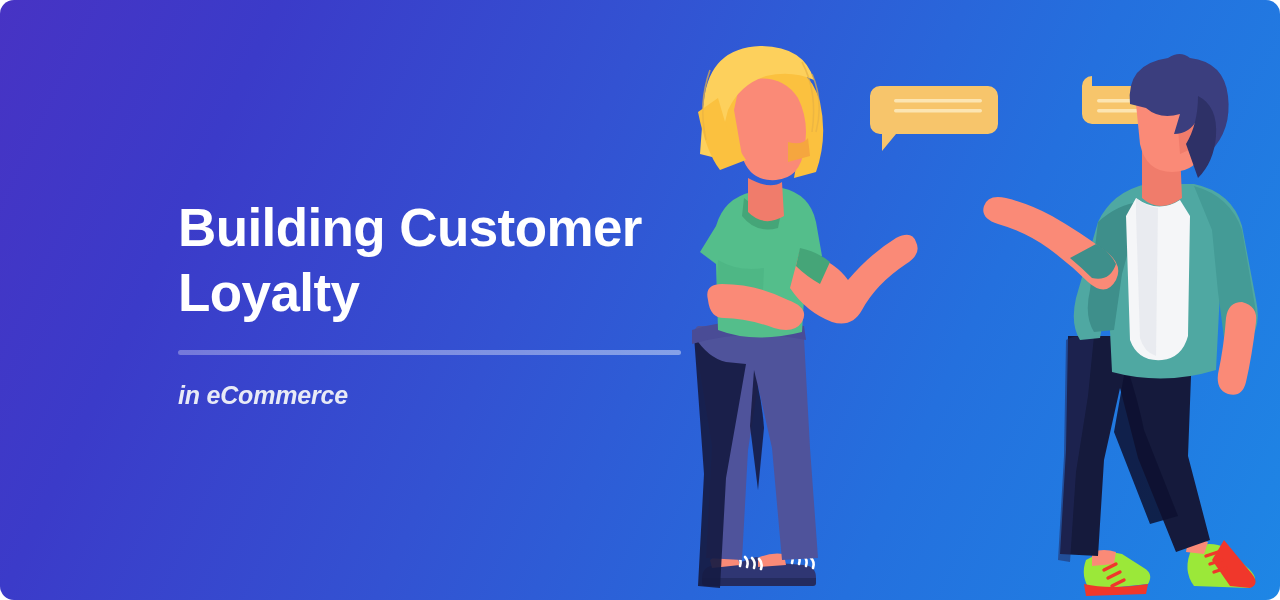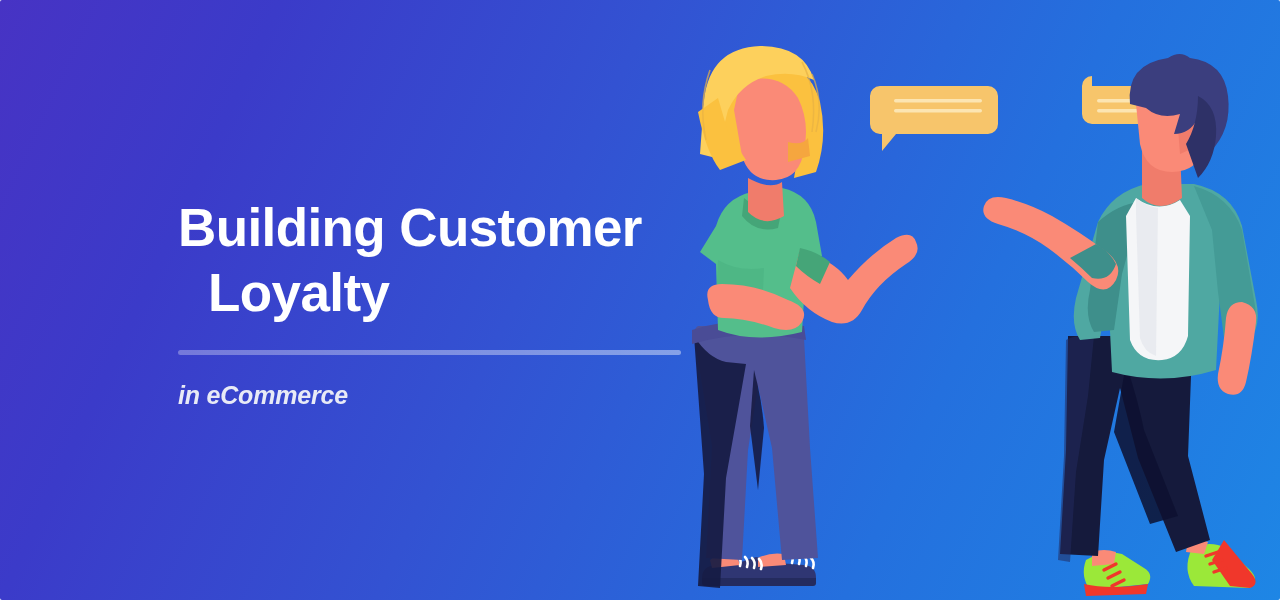--- a/index.html
+++ b/index.html
@@ -11,42 +11,42 @@
     width: 1280px;
     height: 600px;
     overflow: hidden;
     font-family: "Liberation Sans", sans-serif;
   }
 
   .banner {
     position: relative;
     width: 1280px;
     height: 600px;
-    border-radius: 2px;
+    border-radius: 14px;
     overflow: hidden;
     background: linear-gradient(115deg, #4733C4 0%, #3B3BC9 18%, #3352D2 42%, #2470DE 72%, #1E86E5 100%);
   }
 
   
   .text-block {
     position: absolute;
     left: 178px;
     top: 196px;
     width: 520px;
   }
   .headline {
     margin: 0;
     color: #ffffff;
     font-size: 53px;
     line-height: 1.22;
     font-weight: 700;
     letter-spacing: -0.6px;
     font-family: "Liberation Sans", sans-serif;
   }
-  .headline .line2 { display: block; margin-left: 30px; }
+  .headline .line2 { display: block; }
   .divider {
     margin-top: 25px;
     width: 503px;
     height: 5px;
     border-radius: 3px;
     background: linear-gradient(90deg, rgba(255,255,255,0.30) 0%, rgba(255,255,255,0.42) 100%);
   }
   .subhead {
     margin: 0;
     margin-top: 26px;

